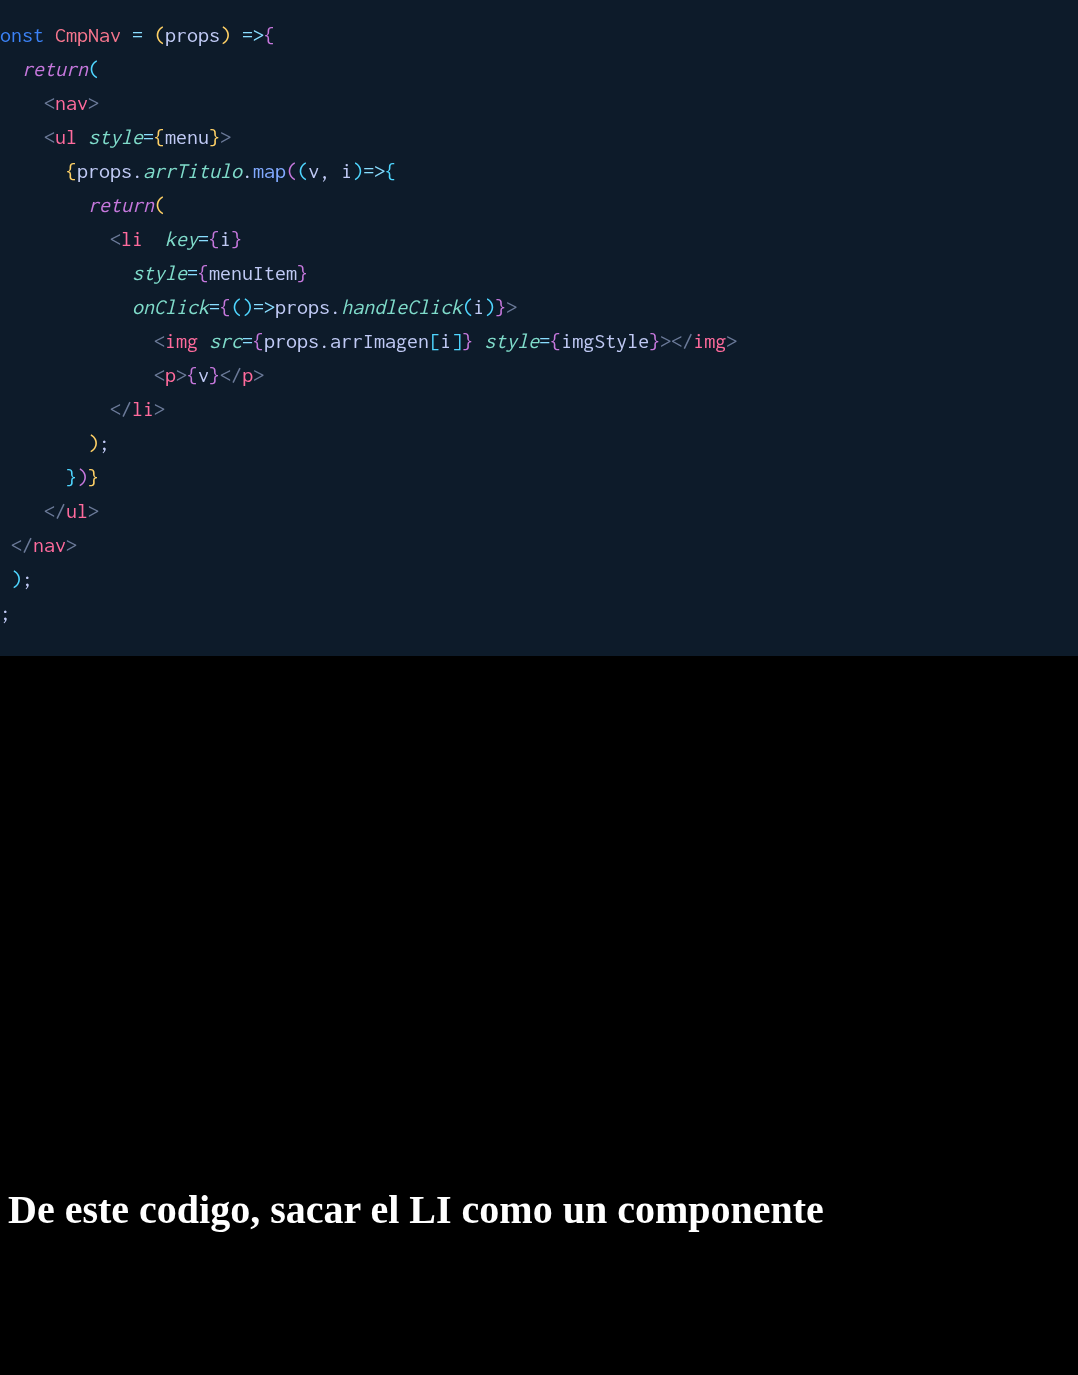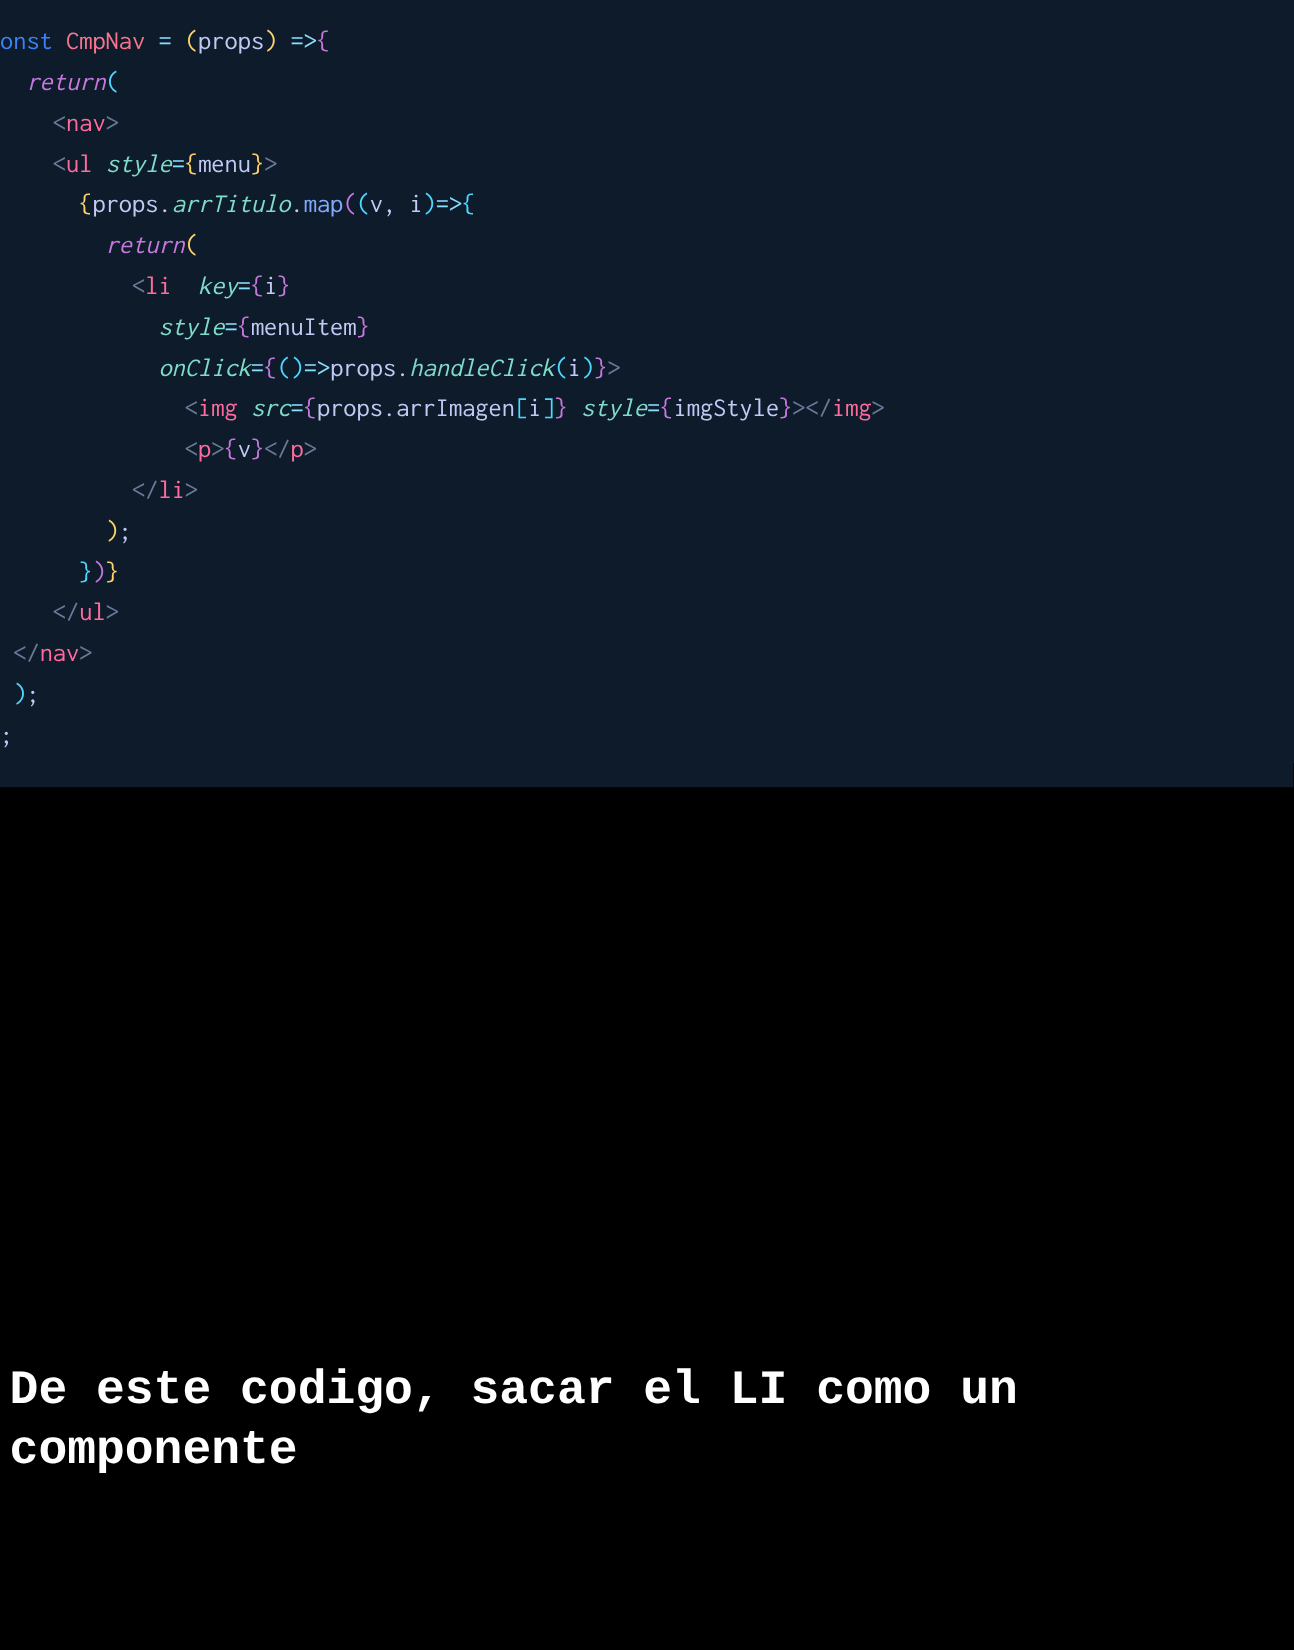--- a/index.html
+++ b/index.html
@@ -33,21 +33,21 @@
   .tok-ang { color: #6b7a99; }     
   .tok-attr { color: #7fdbca; font-style: italic; }    
   .tok-var { color: #c0caf5; }     
   .tok-ret { color: #c678dd; font-style: italic; }  
   .caption {
     position: absolute;
     bottom: 140px;
     left: 0;
     right: 0;
     color: #ffffff;
-    font-family: Liberation Mono, monospace;
+    font-family: Liberation Serif, serif;
     font-size: 40px;
     font-weight: 700;
     line-height: 1.25;
     padding: 0 8px;
     margin-top: 32px;
   }
 </style>
 </head>
 <body>
 

